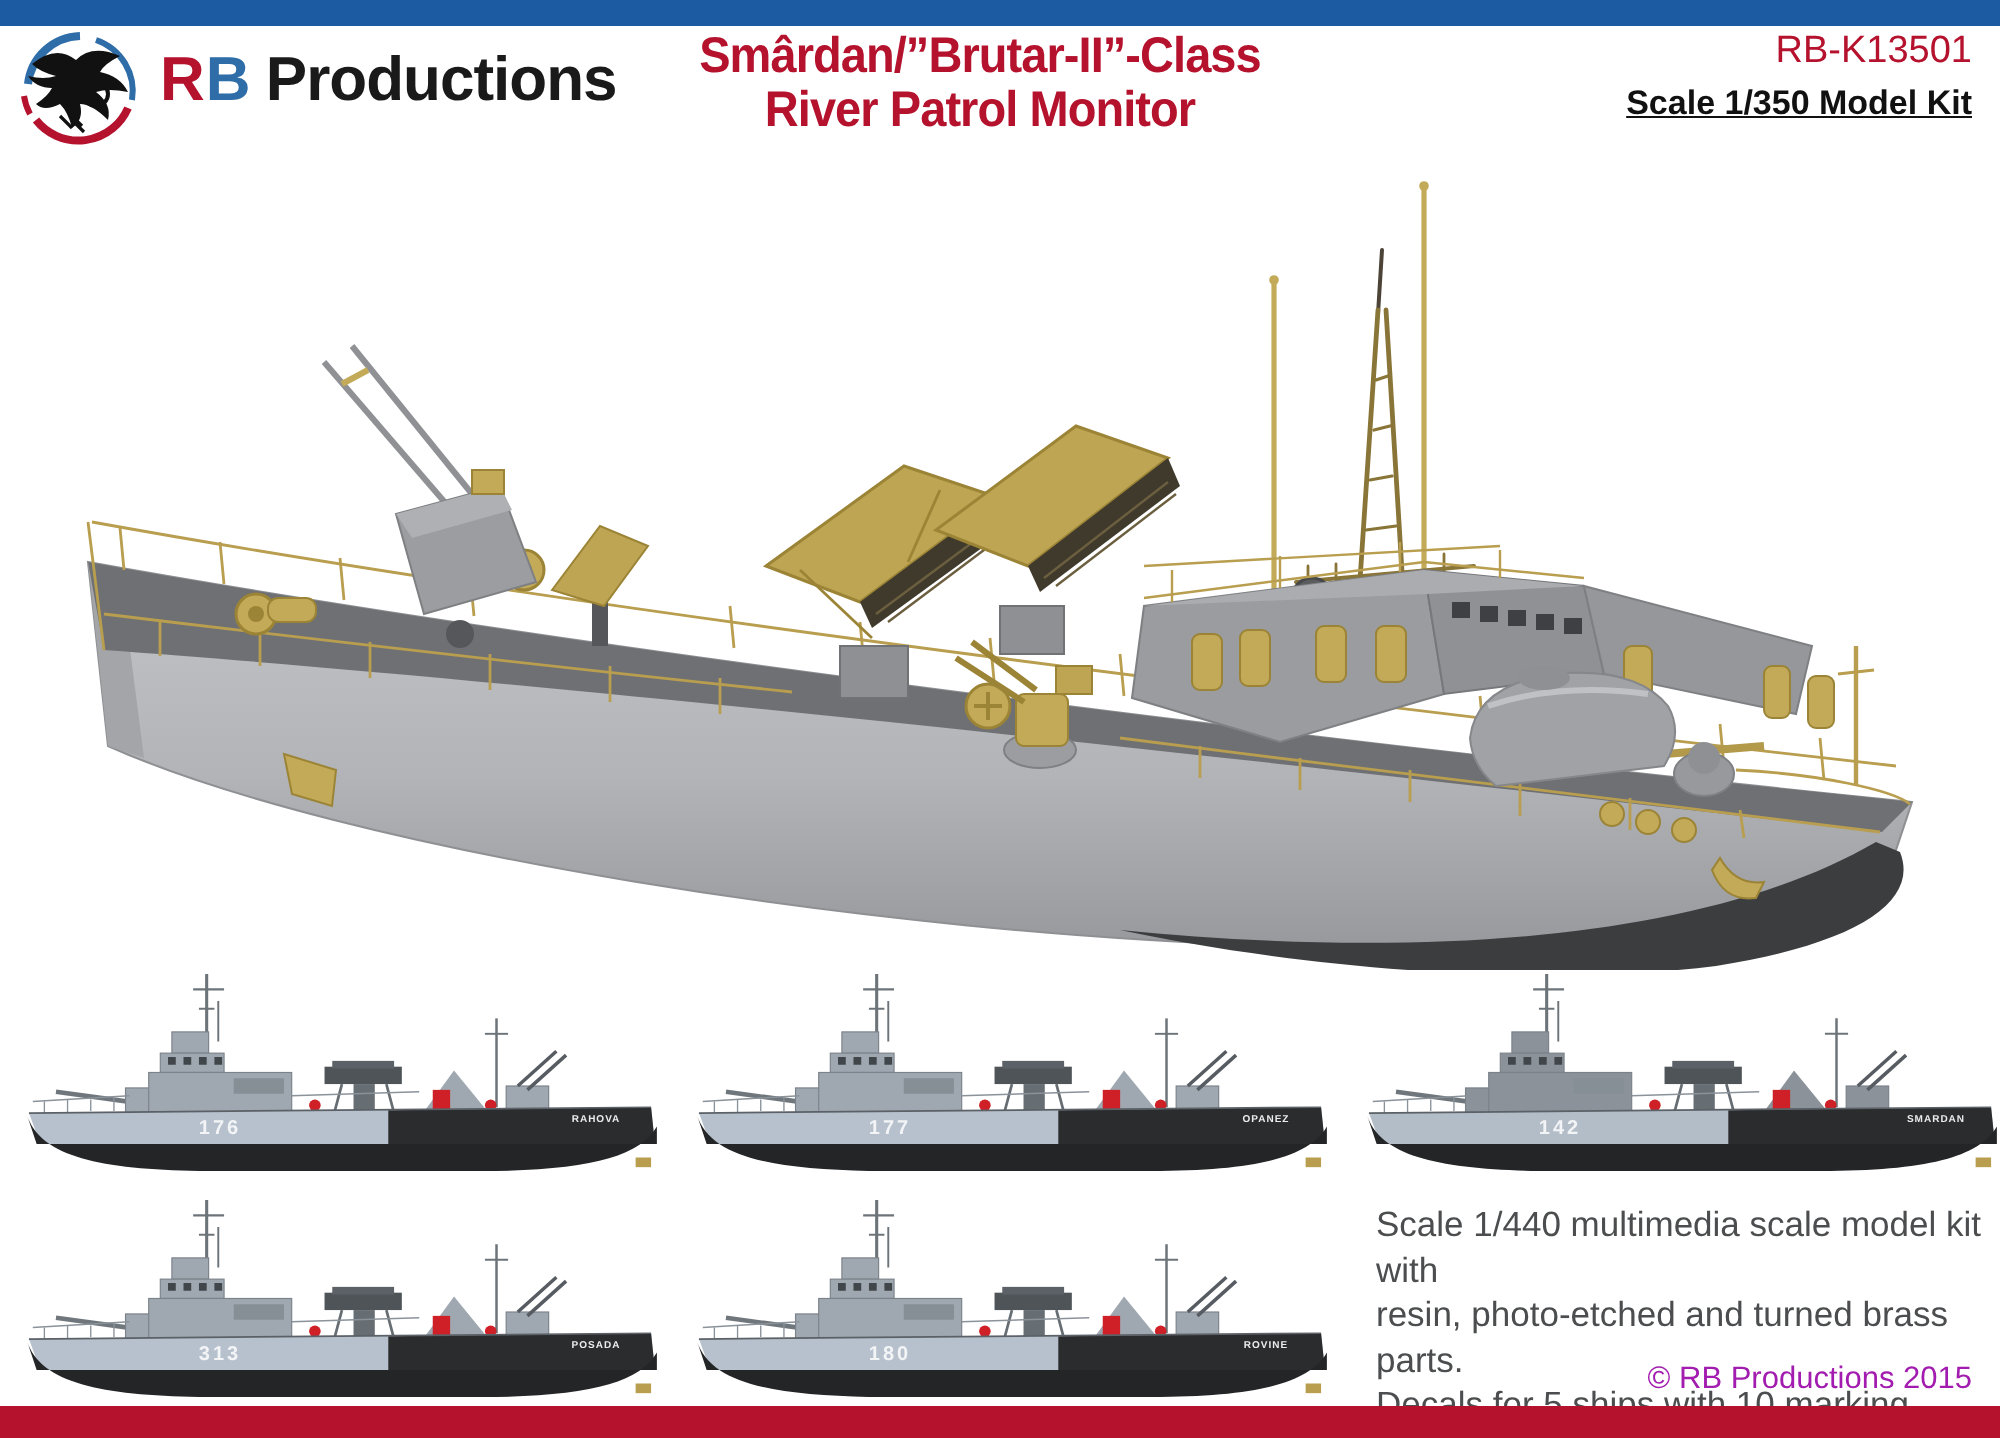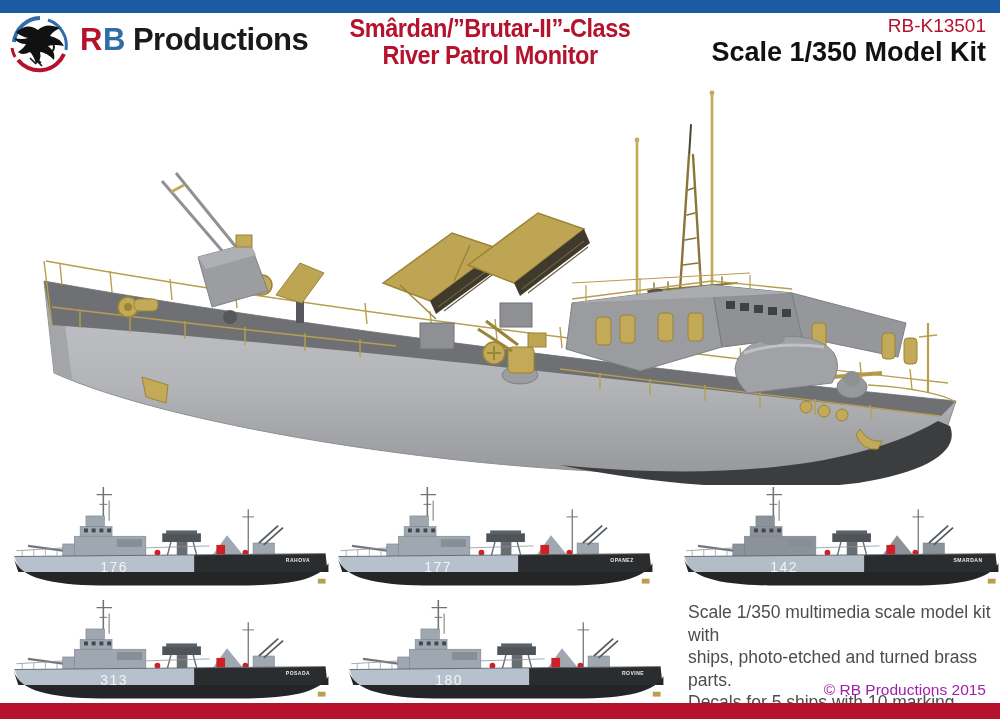--- a/index.html
+++ b/index.html
@@ -10,28 +10,28 @@
   #botbar{top:703px;height:16px;}
   
   #logo{position:absolute;left:8px;top:14px;width:64px;height:62px;}
   #brand{position:absolute;left:80px;top:22px;font-size:31px;font-weight:bold;letter-spacing:-0.5px;color:#1a1a1a;}
   #brand .r{margin-right:1px;}
   #title{position:absolute;left:300px;top:15px;width:380px;text-align:center;
          font-weight:bold;font-size:25px;line-height:27px;letter-spacing:-0.5px;
          transform:scaleX(0.94);transform-origin:center;}
   #kitinfo{position:absolute;right:14px;top:15px;text-align:right;}
   #kitcode{font-size:19px;font-weight:normal;line-height:22px;}
-  #kitscale{font-size:27px;font-weight:bold;color:#111;line-height:30px;}
+  #kitscale{font-size:17px;font-weight:bold;color:#111;line-height:30px;text-decoration:underline;}
   
   #render{position:absolute;left:0;top:85px;width:1000px;height:400px;}
   
   .ship-cell{position:absolute;width:332px;height:114px;}
   .ship-cell svg{position:absolute;left:0;top:0;}
-  .hullnum{position:absolute;left:88px;top:73px;width:36px;text-align:right;
-           color:#f2f4f6;font-size:14px;font-weight:normal;letter-spacing:1.5px;}
+  .hullnum{position:absolute;left:88px;top:73px;width:36px;text-align:center;
+           color:#f2f4f6;font-size:10px;font-weight:bold;letter-spacing:1.5px;}
   .shipname{position:absolute;left:266px;top:71px;width:56px;text-align:center;
             color:#e9ebed;font-size:5px;letter-spacing:0.5px;font-weight:bold;}
   
   #infoblock{position:absolute;left:688px;top:601px;width:308px;
              font-size:17.5px;line-height:22.5px;color:#4b4d4e;}
   #copyright{position:absolute;right:14px;top:681px;font-size:15.5px;color:#a21caf;}
 </style>
 </head>
 <body>
 
@@ -246,21 +246,21 @@
     </defs>
   </svg>
 
   <div class="ship-cell" style="left: 4px; top: 486px; --hull: #b7c1cd; --ss: #9fa8b1;">
     <svg viewBox="0 0 330 118" width="332" height="114">
         <use href="#ship-profile"></use>
       </svg>
     <span class="hullnum">176</span>
     <span class="shipname">RAHOVA</span>
   </div>
-  <div class="ship-cell" style="left: 328px; top: 486px; --hull: #b7c1cd; --ss: #9fa8b1;">
+  <div class="ship-cell" style="left: 339px; top: 486px; --hull: #b7c1cd; --ss: #9fa8b1;">
     <svg viewBox="0 0 330 118" width="332" height="114">
         <use href="#ship-profile"></use>
       </svg>
     <span class="hullnum">177</span>
     <span class="shipname">OPANEZ</span>
   </div>
   <div class="ship-cell" style="left: 674px; top: 486px; --hull: #b3bdc8; --ss: #8b9299;">
     <svg viewBox="0 0 330 118" width="332" height="114">
         <use href="#ship-profile"></use>
       </svg>
@@ -276,20 +276,20 @@
   </div>
   <div class="ship-cell" style="left: 339px; top: 599px; --hull: #b7c1cd; --ss: #9fa8b1;">
     <svg viewBox="0 0 330 118" width="332" height="114">
         <use href="#ship-profile"></use>
       </svg>
     <span class="hullnum">180</span>
     <span class="shipname">ROVINE</span>
   </div>
 
   <div id="infoblock">
-    <div>Scale 1/350 multimedia scale model kit with</div>
-    <div>ships, photo-etched and turned brass parts.</div>
+    <div>Scale 1/440 multimedia scale model kit with</div>
+    <div>resin, photo-etched and turned brass parts.</div>
     <div>Decals for 5 ships with 10 marking options.</div>
   </div>
   <div id="copyright">© RB Productions 2015</div>
 
   <div id="botbar" class="bar" style="background: rgb(181, 18, 46);"></div>
 </div>
 
 </body></html>

